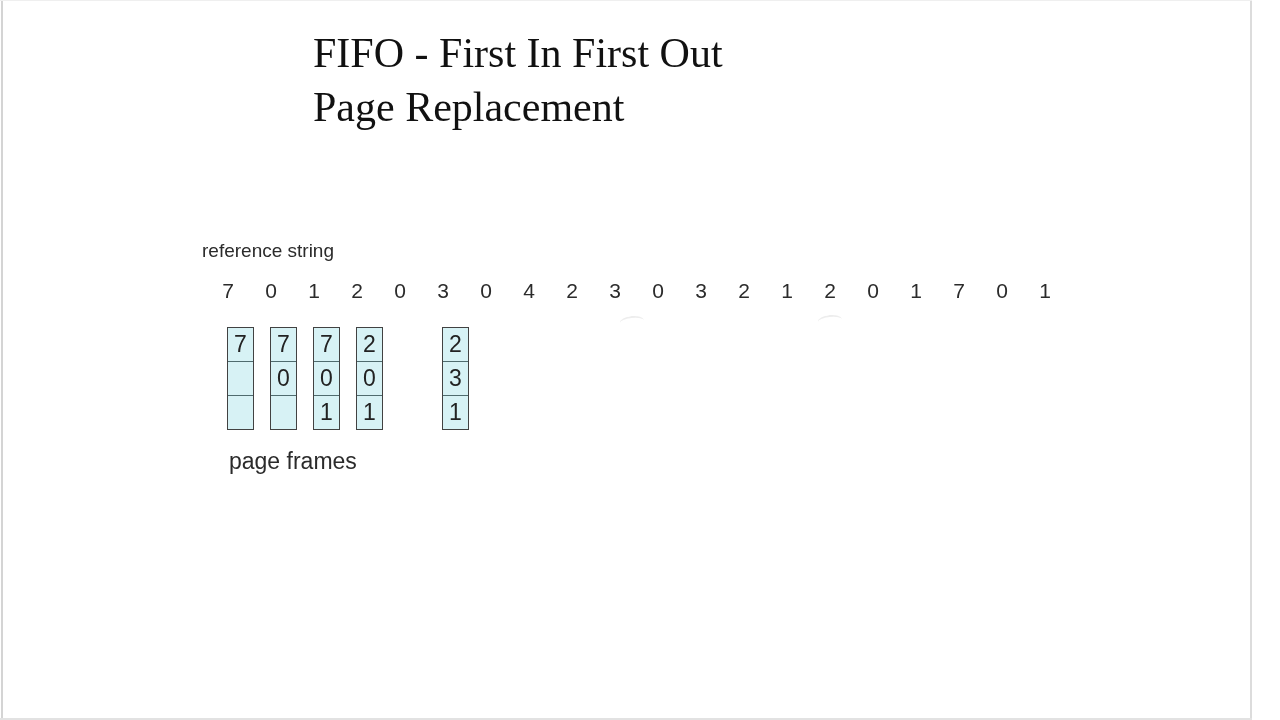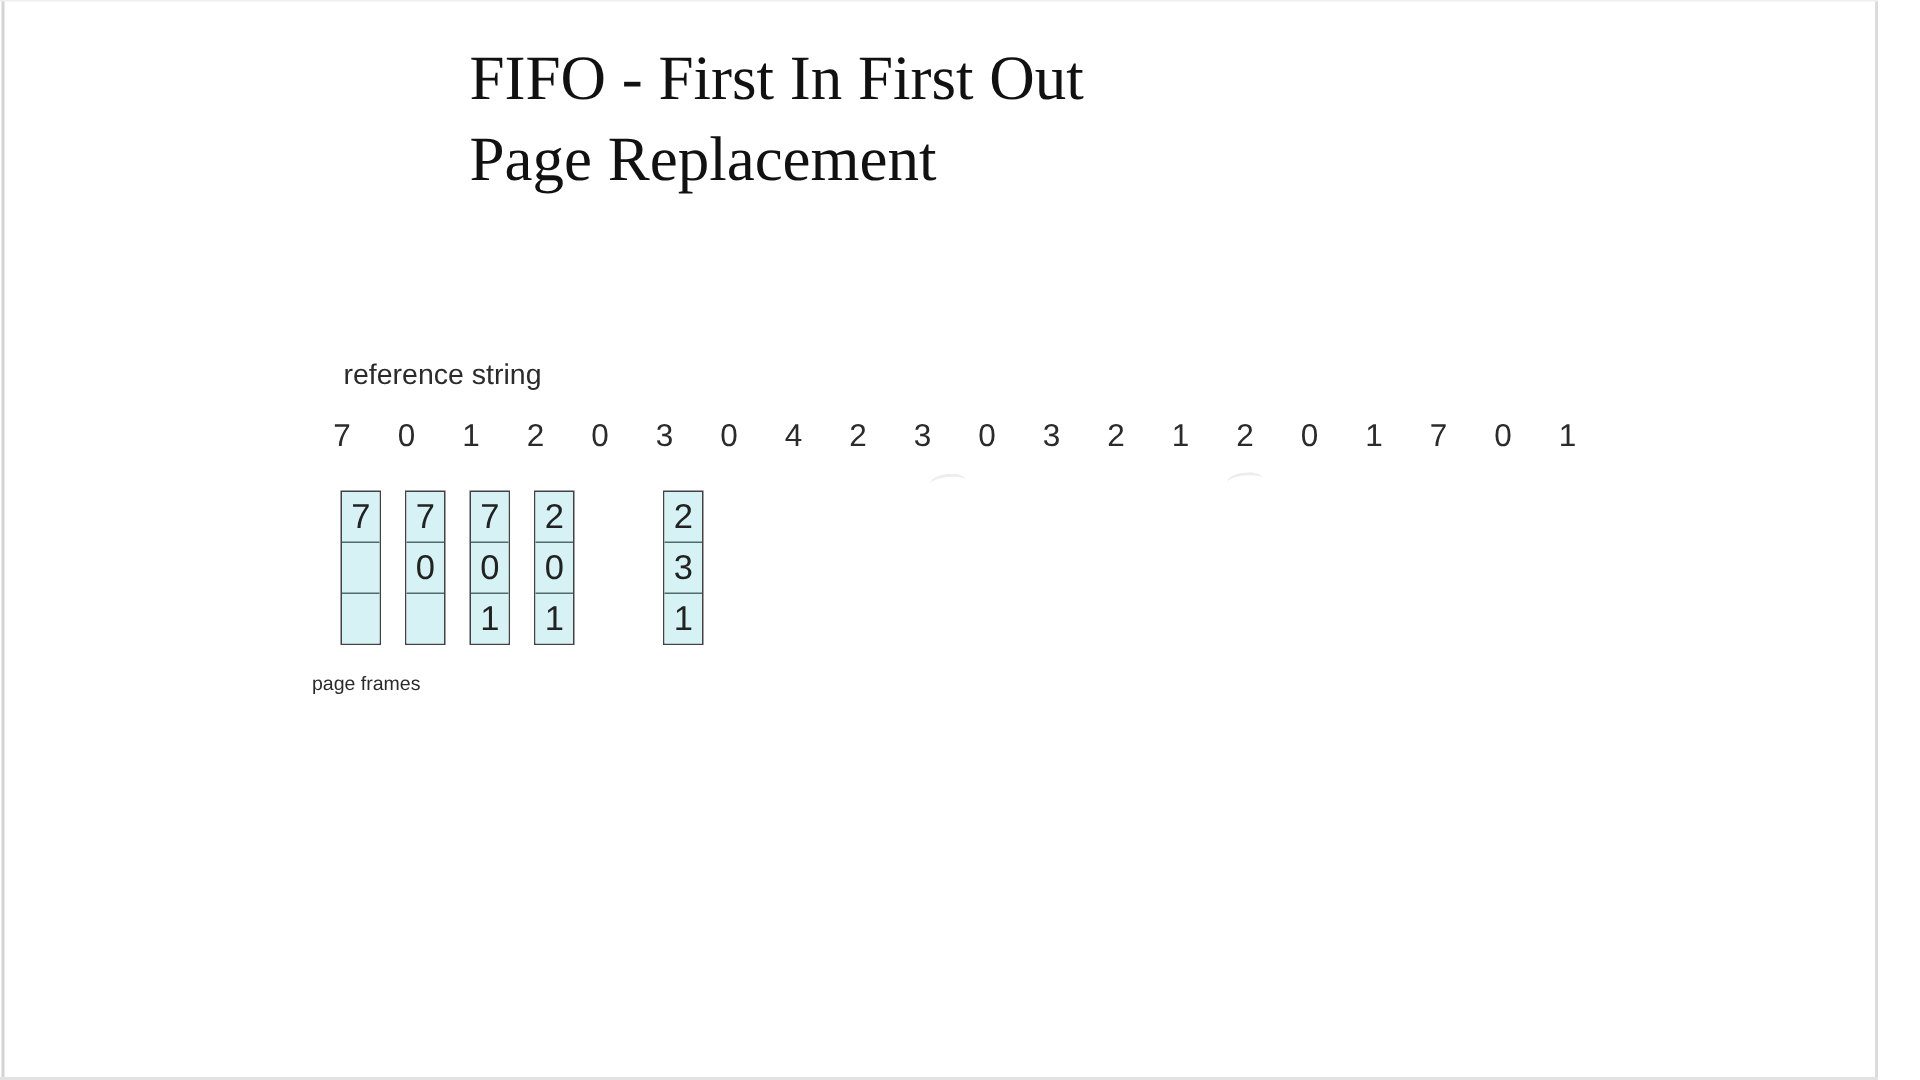--- a/index.html
+++ b/index.html
@@ -32,21 +32,20 @@
     color: #111111;
     white-space: nowrap;
   }
 
   .ref-label {
     position: absolute;
     left: 202px;
     top: 240px;
     font-size: 19px;
     color: #2b2b2b;
-    margin-left: 27px;
   }
 
   .ref-digit {
     position: absolute;
     top: 279px;
     width: 44px;
     text-align: center;
     font-size: 21px;
     color: #2b2b2b;
   }
@@ -64,23 +63,23 @@
     border-bottom: 1px solid #4f6b6e;
     text-align: center;
     font-size: 23px;
     line-height: 33px;
     color: #222222;
   }
   .frame-cell:last-child { border-bottom: none; }
 
   .frames-label {
     position: absolute;
-    left: 208px;
+    left: 229px;
     top: 448px;
-    font-size: 13px;
+    font-size: 23px;
     color: #2b2b2b;
   }
 
   
   .ghost {
     position: absolute;
     width: 24px;
     height: 9px;
     border-top: 2px solid #e0e0e0;
     border-radius: 50%;

